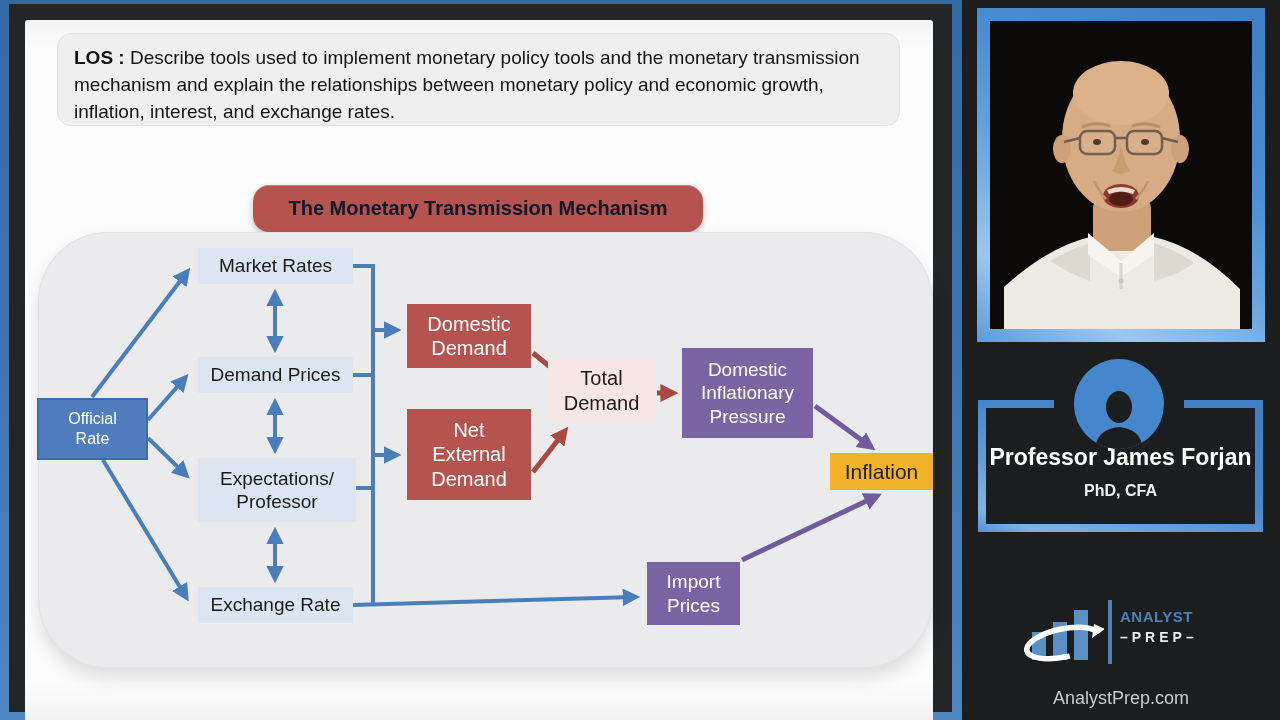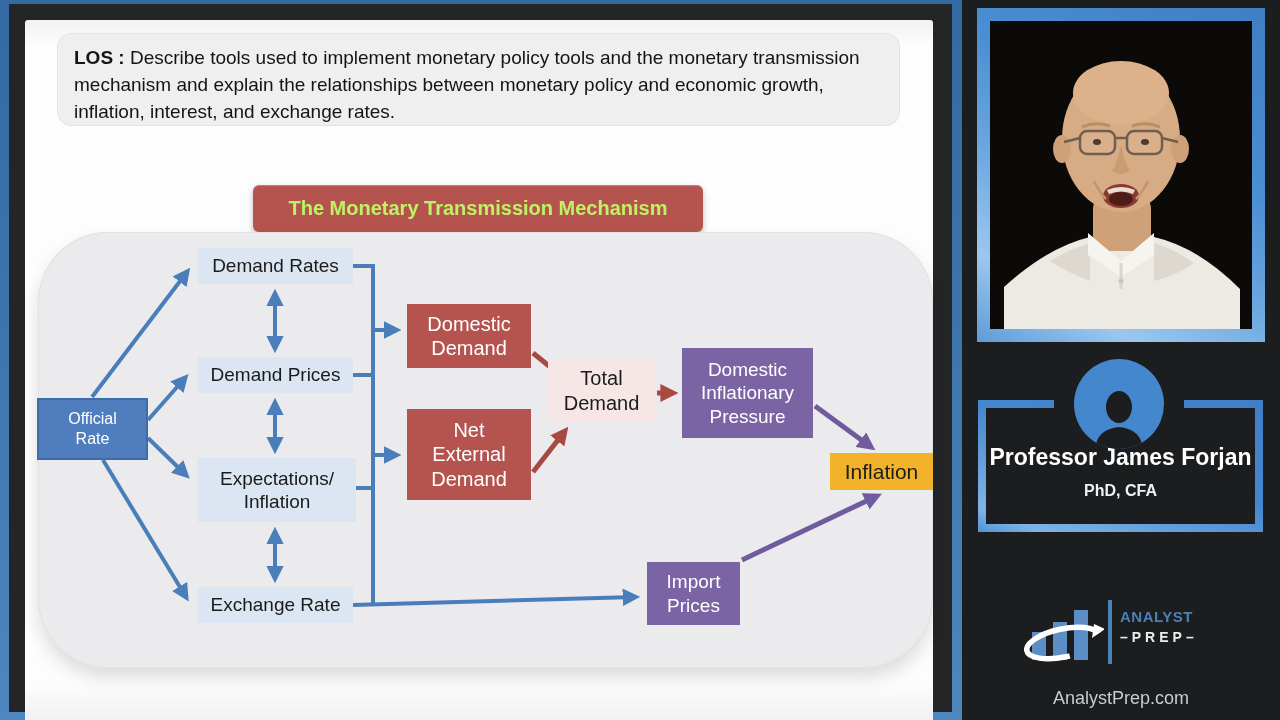--- a/index.html
+++ b/index.html
@@ -26,24 +26,24 @@
   .los-box{
     position:absolute;left:32px;top:13px;width:843px;height:93px;
     background:#efefef;border:1px solid #e3e3e3;border-radius:14px;
     padding:10px 16px;box-sizing:border-box;
     font-size:19px;line-height:27px;color:#141414;
   }
   .los-label{font-weight:bold;}
   
   .title-banner{
     position:absolute;left:228px;top:165px;width:450px;height:47px;
-    background:var(--banner,#b5544e);border-radius:6px;
+    background:var(--banner,#b5544e);border-radius:16px;
     box-shadow:0 3px 6px rgba(0,0,0,.25), inset 0 1px 0 rgba(255,255,255,.25);
     display:flex;align-items:center;justify-content:center;
-    color:#bef264;font-weight:bold;font-size:20px;
+    color:#0f172a;font-weight:bold;font-size:20px;
   }
   
   .diagram-bg{
     position:absolute;left:13px;top:212px;width:895px;height:436px;
     background:#ebebed;border-radius:70px;
     box-shadow:0 10px 18px rgba(0,0,0,.13), inset 0 0 0 1px #e2e2e4;
   }
   .arrows{position:absolute;left:0;top:0;width:908px;height:677px;pointer-events:none;}
   .ln-blue{stroke:var(--blue_arrow,#4a7ebb);stroke-width:4;fill:none;}
   .ln-red{stroke:var(--red_arrow,#a84a42);stroke-width:5;fill:none;}
@@ -162,24 +162,24 @@
         <line class="ln-red" x1="508" y1="333" x2="540" y2="359" marker-end="url(#mr)"></line>
         <line class="ln-red" x1="508" y1="452" x2="540" y2="411" marker-end="url(#mr)"></line>
         <line class="ln-red" x1="632" y1="373" x2="648" y2="373" marker-end="url(#mr)"></line>
 
         <line class="ln-purple" x1="790" y1="386" x2="846" y2="427" marker-end="url(#mp)"></line>
         <line class="ln-purple" x1="717" y1="540" x2="852" y2="476" marker-end="url(#mp)"></line>
       </svg>
 
       <div class="node n-official">Official
 Rate</div>
-      <div class="node n-light n-market">Demand Rates</div>
+      <div class="node n-light n-market">Market Rates</div>
       <div class="node n-light n-asset">Demand Prices</div>
       <div class="node n-light n-expect">Expectations/
-Inflation</div>
+Professor</div>
       <div class="node n-light n-exchange">Exchange Rate</div>
       <div class="node n-red n-domdem">Domestic
 Demand</div>
       <div class="node n-red n-netext">Net
 External
 Demand</div>
       <div class="node n-total">Total
 Demand</div>
       <div class="node n-purple n-dip">Domestic
 Inflationary

